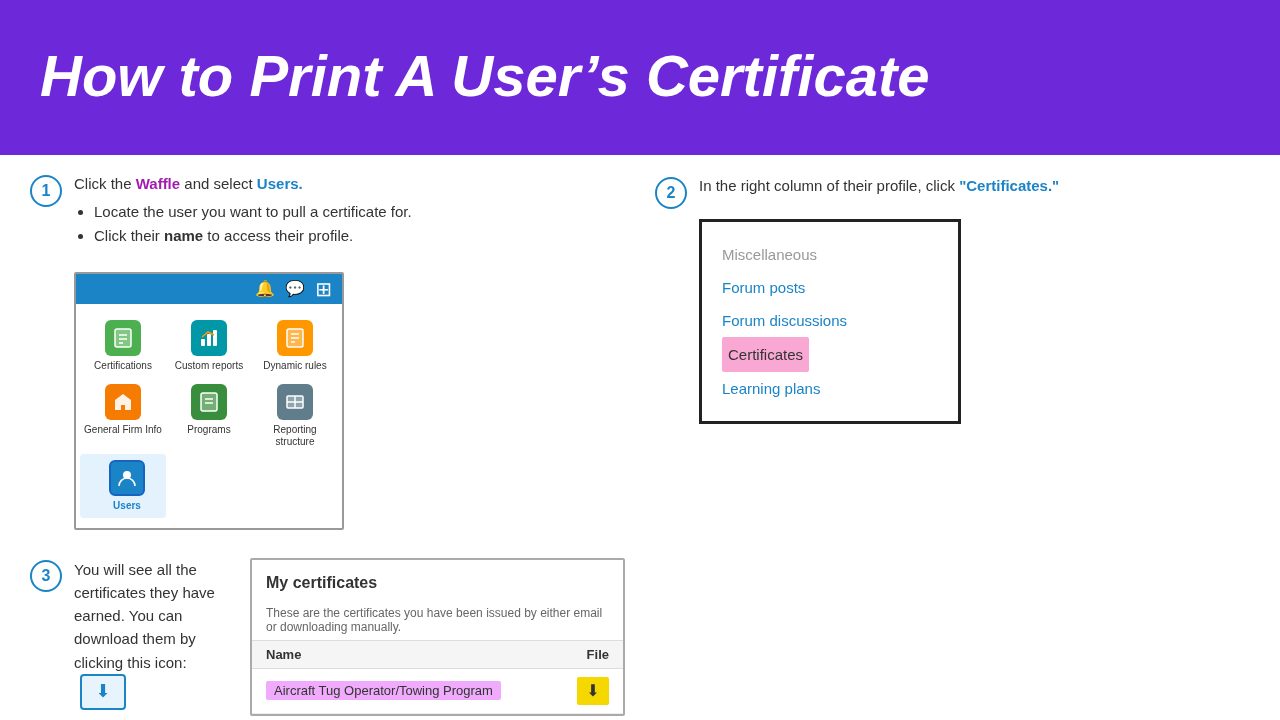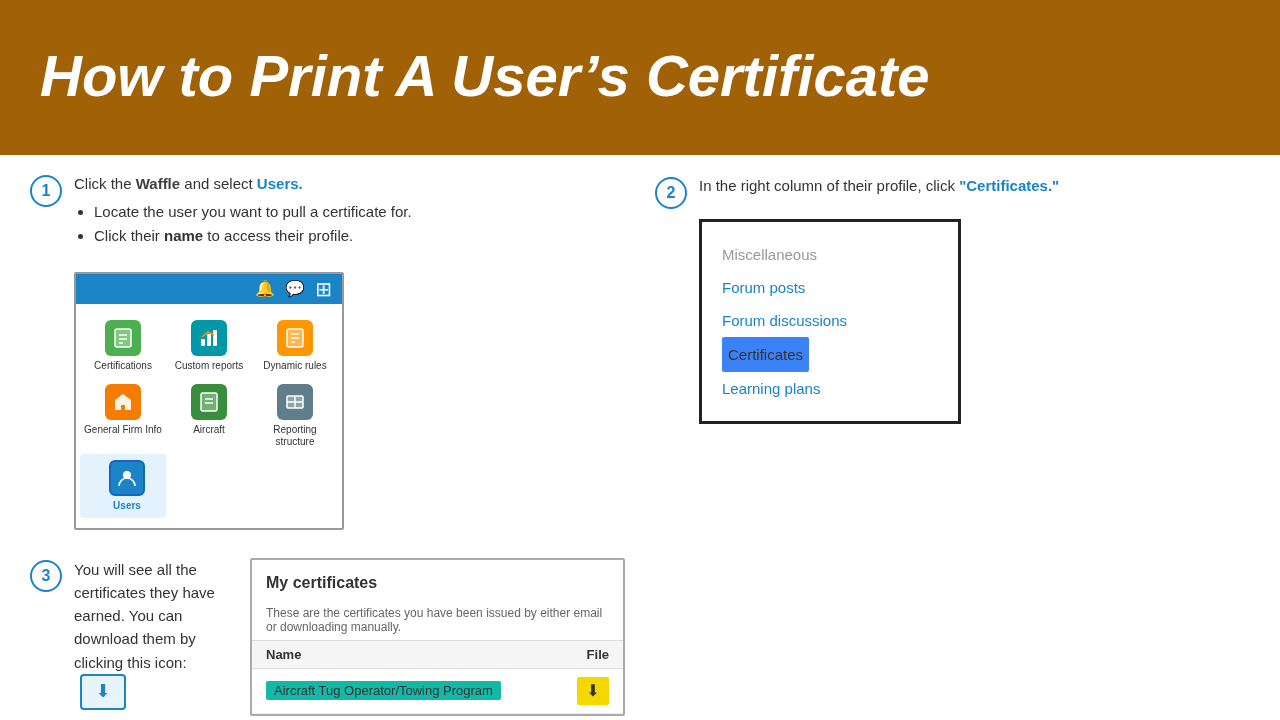--- a/index.html
+++ b/index.html
@@ -1,19 +1,19 @@
 <!DOCTYPE html>
 <html><head>
   <meta charset="utf-8">
   <style>
     * { box-sizing: border-box; margin: 0; padding: 0; }
     body { font-family: 'Segoe UI', Arial, sans-serif; background: #fff; width: 1280px; height: 720px; overflow: hidden; }
 
     .header {
-      background: #a16207;
+      background: #6d28d9;
       padding: 18px 40px 22px 40px;
       height: 155px;
       display: flex;
       align-items: center;
     }
     .header h1 {
       color: #fff;
       font-size: 58px;
       font-weight: 900;
       font-style: italic;
@@ -58,21 +58,21 @@
       margin-top: 2px;
     }
 
     .step-text {
       font-size: 15px;
       color: #333;
       line-height: 1.5;
     }
 
     .step-text .highlight-blue {
-      color: #404040;
+      color: #a21caf;
       font-weight: bold;
     }
 
     .step-text .highlight-blue-link {
       color: #1a84c7;
       font-weight: bold;
     }
 
     .bullet-list {
       margin-left: 20px;
@@ -179,21 +179,21 @@
       font-size: 15px;
     }
 
     .profile-menu-mockup .menu-item {
       color: #1a84c7;
       font-size: 15px;
       padding: 0;
     }
 
     .profile-menu-mockup .menu-item.highlighted {
-      background: #3b82f6;
+      background: #f9a8d4;
       color: #333;
       padding: 1px 6px;
       display: inline-block;
       border-radius: 2px;
     }
 
     
     .step2-row {
       display: flex;
       align-items: flex-start;
@@ -276,21 +276,21 @@
 
     .cert-table-row {
       display: flex;
       justify-content: space-between;
       align-items: center;
       padding: 8px 14px;
       border-bottom: 1px solid #eee;
     }
 
     .cert-row-name {
-      background: #14b8a6;
+      background: #f0abfc;
       color: #333;
       font-size: 13px;
       padding: 2px 8px;
       border-radius: 2px;
     }
 
     .cert-row-download {
       background: #f5d800;
       color: #333;
       width: 32px;
@@ -388,21 +388,21 @@
 
         <div class="mockup-app-item">
           <div class="mockup-app-icon icon-green2">
             <svg width="22" height="22" viewBox="0 0 22 22" fill="none">
                 <rect x="3" y="2" width="16" height="18" rx="2" fill="#fff" opacity="0.3"></rect>
                 <rect x="3" y="2" width="16" height="18" rx="2" stroke="#fff" stroke-width="1.5"></rect>
                 <line x1="7" y1="8" x2="15" y2="8" stroke="#fff" stroke-width="1.5"></line>
                 <line x1="7" y1="12" x2="15" y2="12" stroke="#fff" stroke-width="1.5"></line>
               </svg>
           </div>
-          <span>Aircraft</span>
+          <span>Programs</span>
         </div>
         <div class="mockup-app-item">
           <div class="mockup-app-icon icon-gray">
             <svg width="22" height="22" viewBox="0 0 22 22" fill="none">
                 <rect x="3" y="5" width="16" height="12" rx="1" fill="#fff" opacity="0.3"></rect>
                 <rect x="3" y="5" width="16" height="12" rx="1" stroke="#fff" stroke-width="1.5"></rect>
                 <line x1="11" y1="5" x2="11" y2="17" stroke="#fff" stroke-width="1.5"></line>
                 <line x1="3" y1="11" x2="19" y2="11" stroke="#fff" stroke-width="1.5"></line>
               </svg>
           </div>

